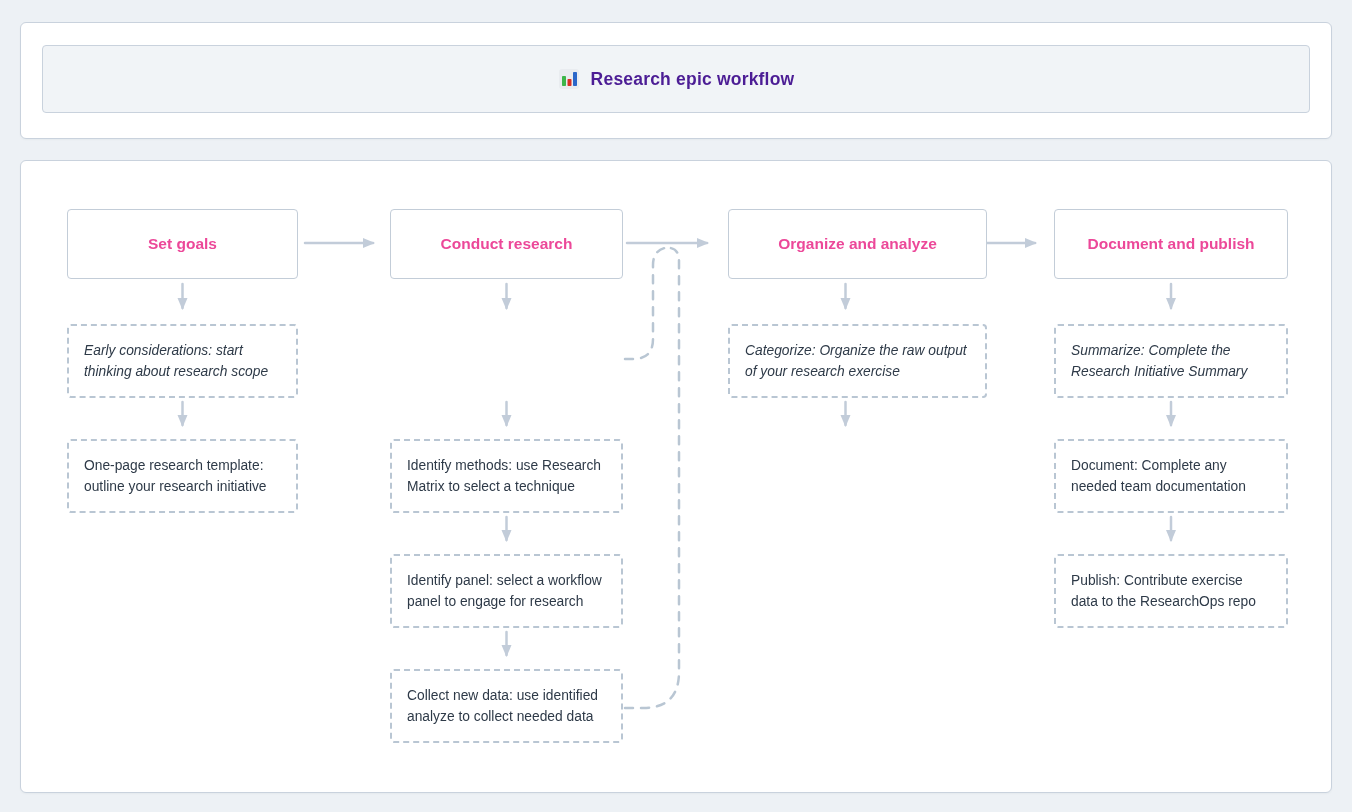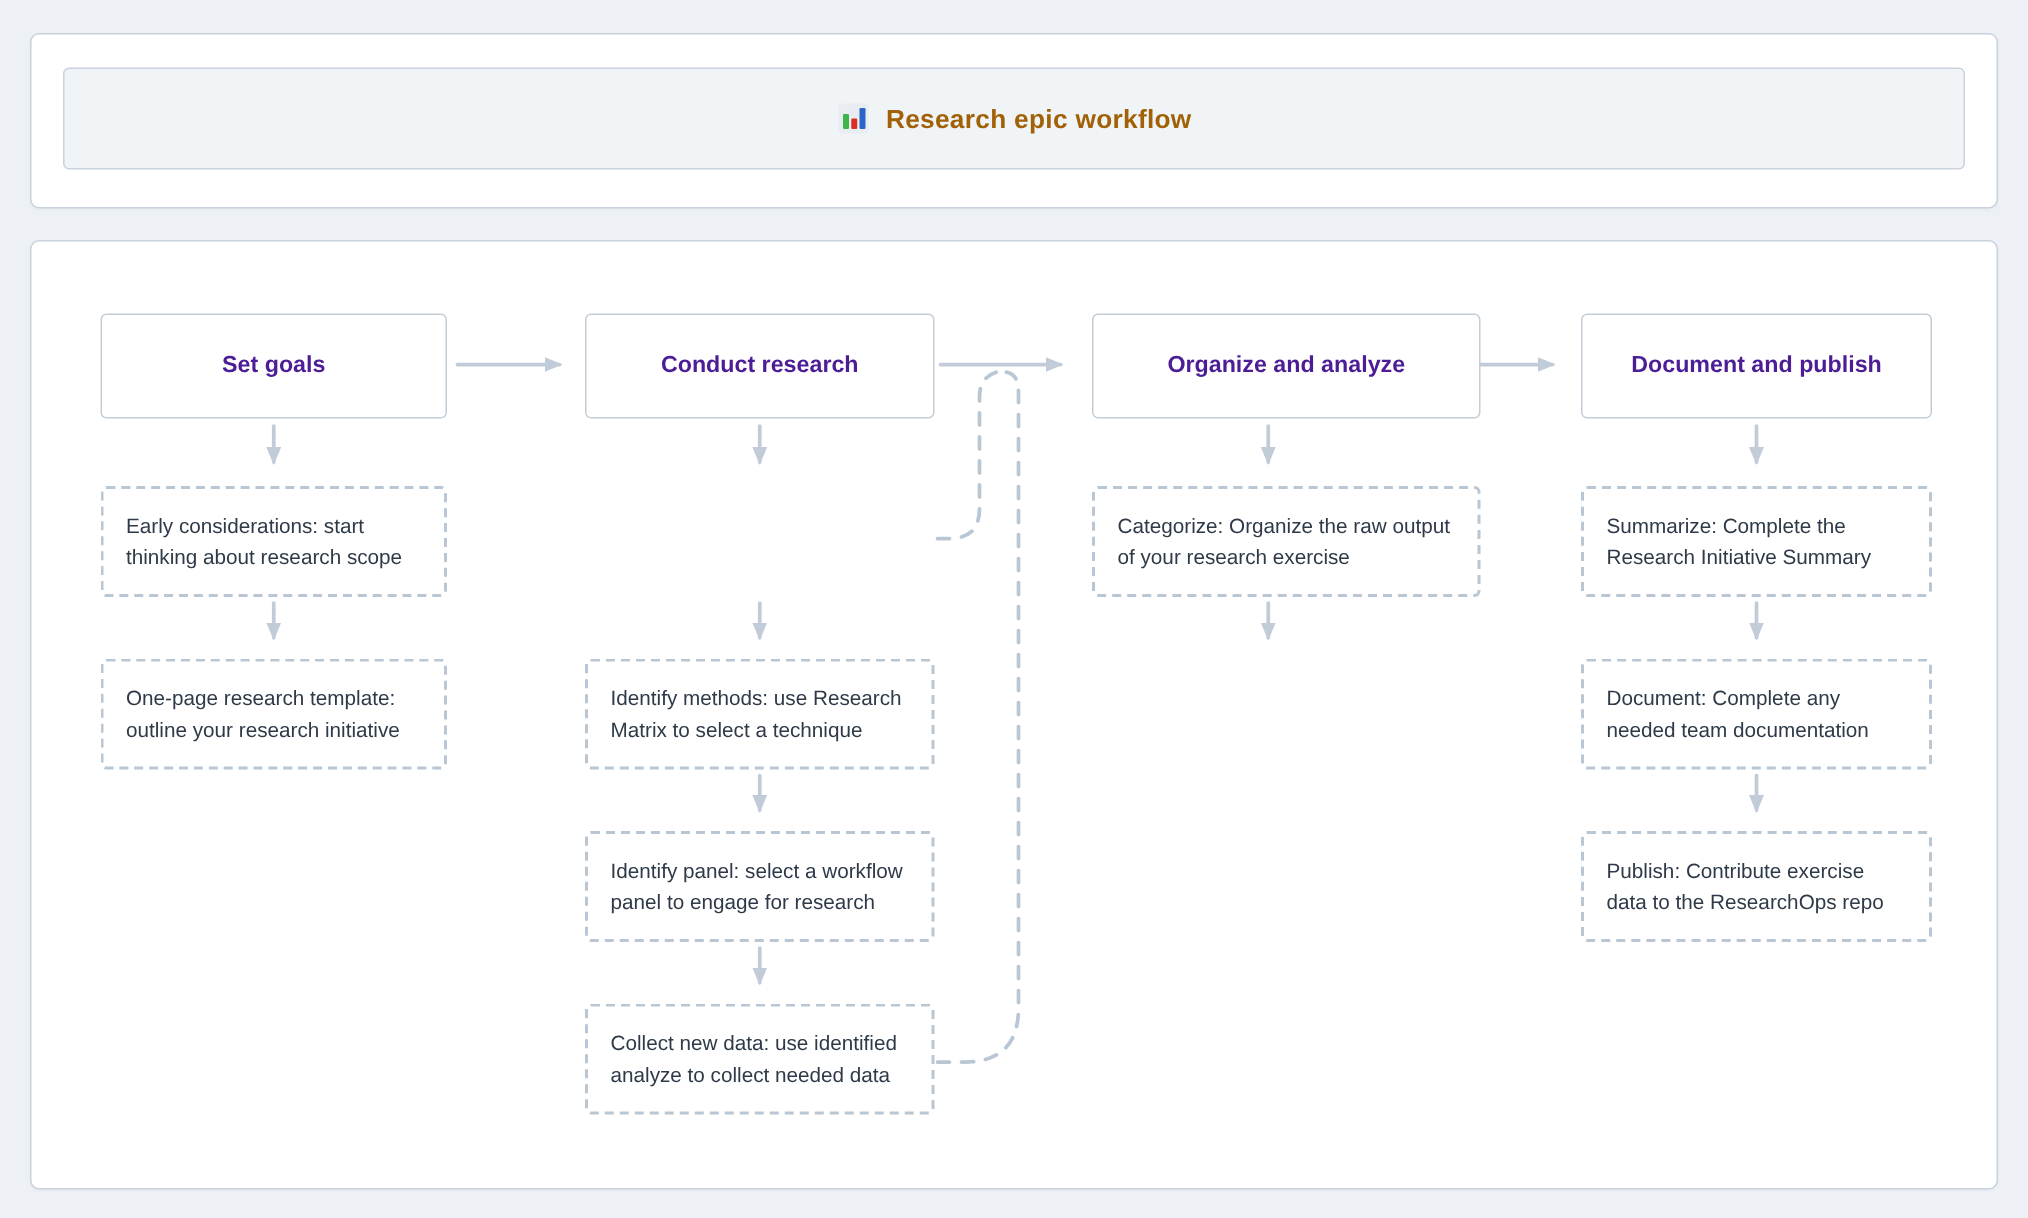--- a/index.html
+++ b/index.html
@@ -34,40 +34,40 @@
     border: 1px solid #c9d2dd;
     border-radius: 4px;
     display: flex;
     align-items: center;
     justify-content: center;
     gap: 11px;
   }
   .title-text {
     font-size: 17.5px;
     font-weight: bold;
-    color: #a16207;
+    color: #4c1d95;
     letter-spacing: 0.2px;
   }
   .icon-chart { display: inline-block; width: 22px; height: 22px; }
 
   .stage-box {
     position: absolute;
     height: 70px;
     background: #ffffff;
     border: 1px solid #c3cdd8;
     border-radius: 4px;
     display: flex;
     align-items: center;
     justify-content: center;
     box-sizing: border-box;
   }
   .stage-label {
     font-size: 15.5px;
     font-weight: bold;
-    color: #4c1d95;
+    color: #ec4899;
     text-align: center;
   }
   .step-box {
     position: absolute;
     height: 74px;
     background: #ffffff;
     border: 2px dashed #b9c6d3;
     border-radius: 4px;
     display: flex;
     align-items: center;
@@ -80,21 +80,21 @@
     line-height: 21px;
     text-align: left;
   }
   
   .col1 { left: 46px;   width: 231px; }
   .col2 { left: 369px;  width: 233px; }
   .col3 { left: 707px;  width: 259px; }
   .col4 { left: 1033px; width: 234px; }
   
   .row-head { top: 48px; }
-  .row1 { top: 163px; }
+  .row1 { top: 163px; font-style: italic; }
   .row2 { top: 278px; }
   .row3 { top: 393px; }
   .row4 { top: 508px; }
 
   #connector-layer {
     position: absolute;
     left: 0; top: 0;
     width: 1310px; height: 631px;
     pointer-events: none;
   }

